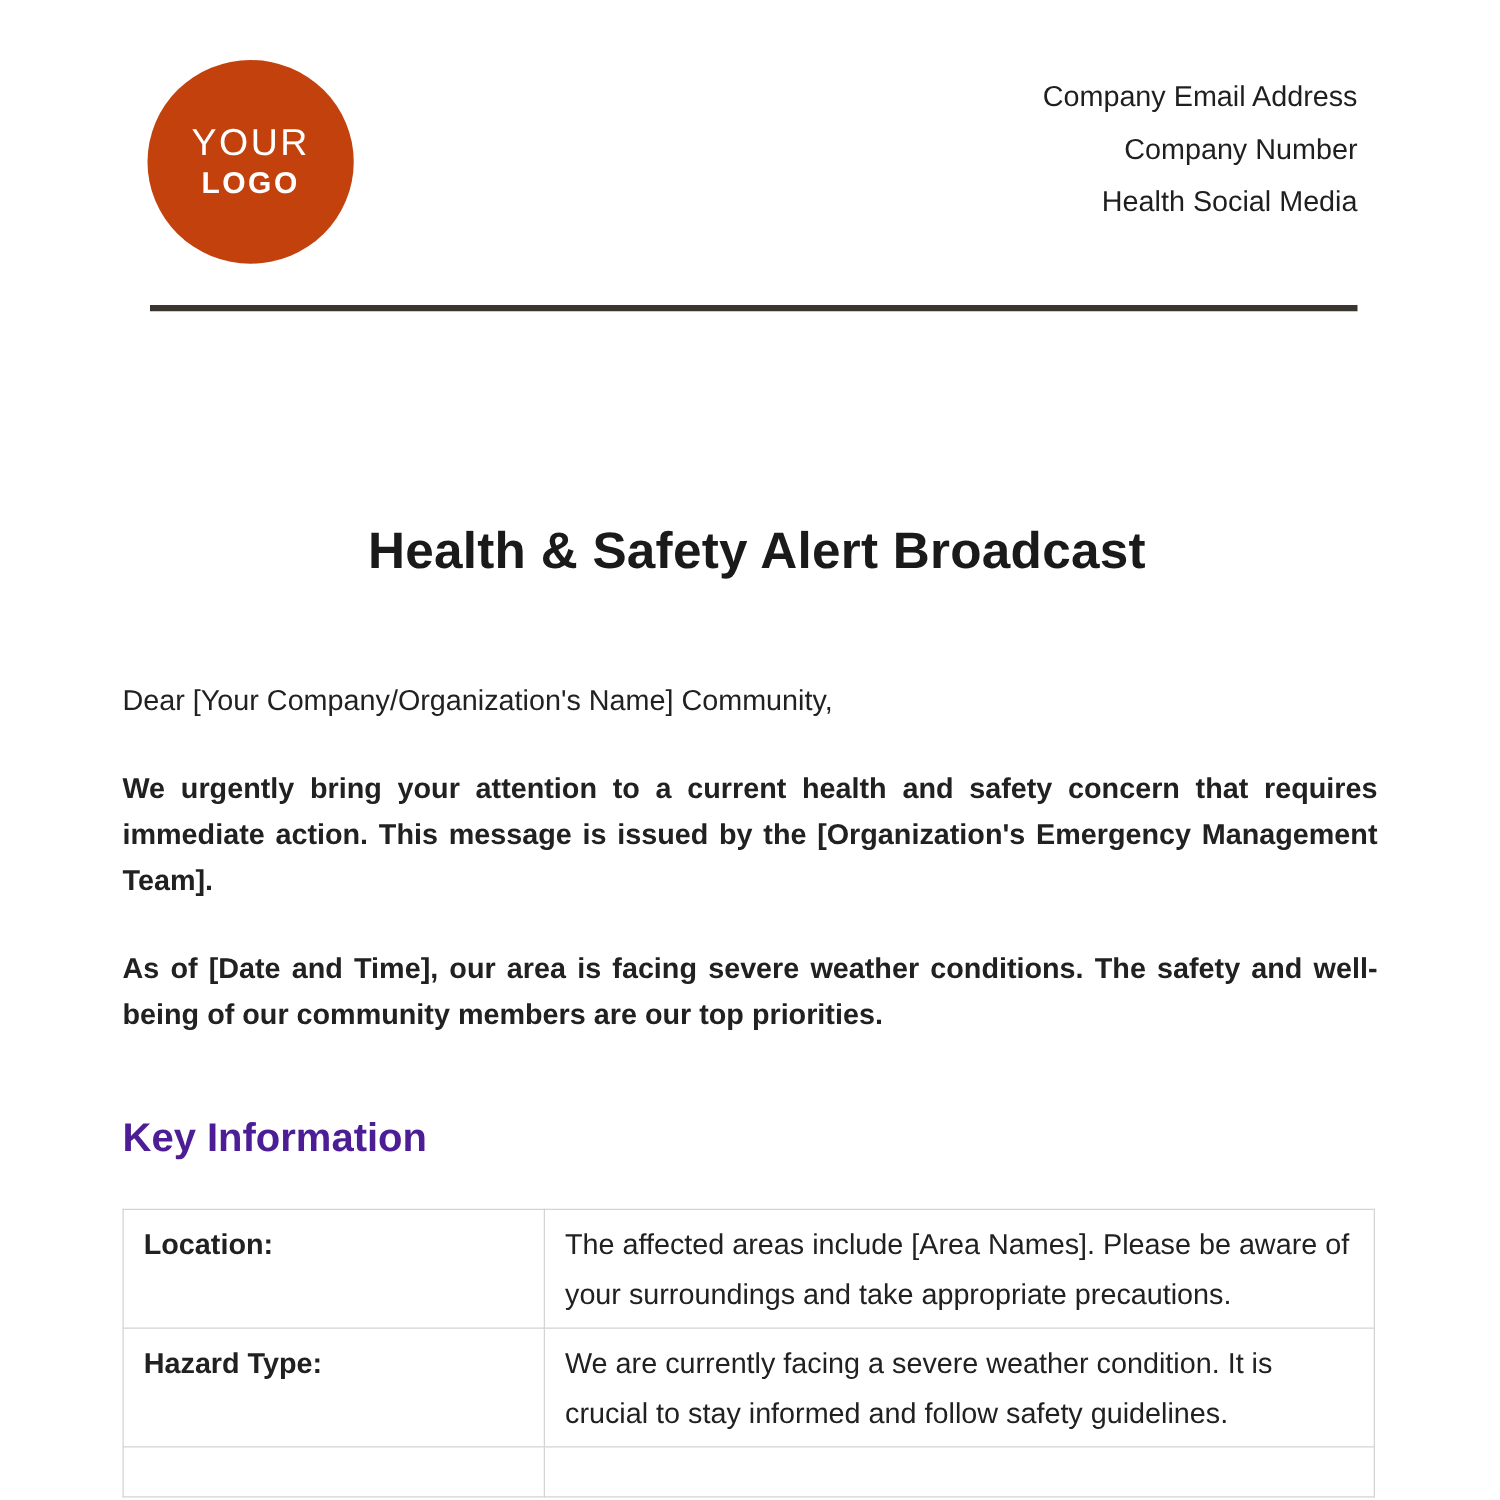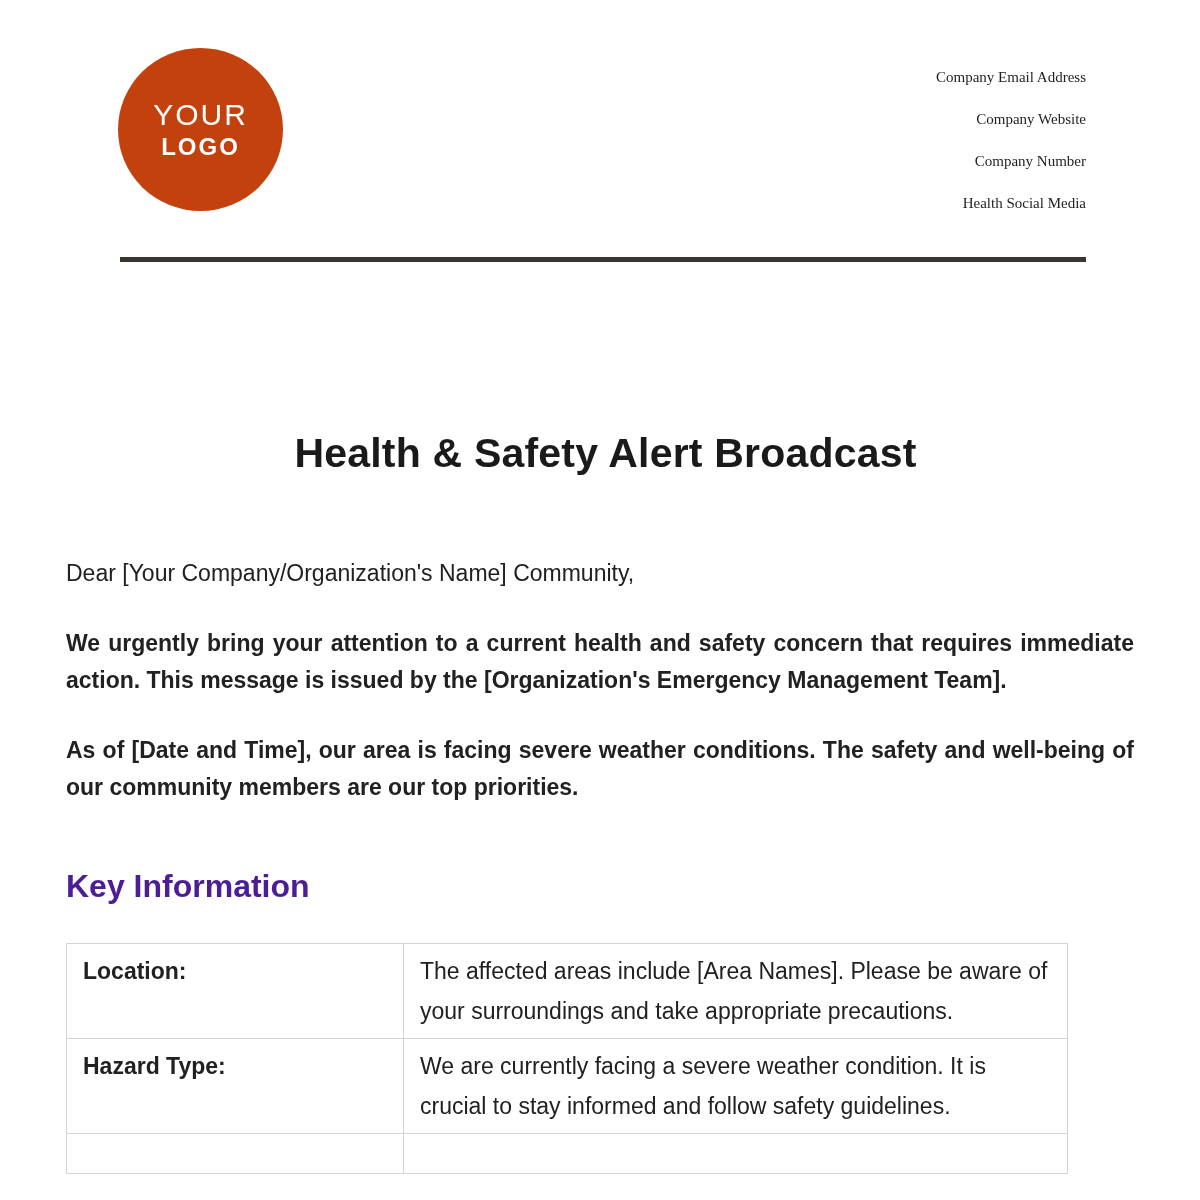--- a/index.html
+++ b/index.html
@@ -43,46 +43,45 @@
     font-size: 30px;
     letter-spacing: 2px;
   }
   .logo-l2 {
     font-weight: 700;
     font-size: 24px;
     letter-spacing: 2px;
   }
   .contact {
     text-align: right;
-    font-size: 15px;
+    font-size: 23px;
     line-height: 42px;
     margin-top: 8px;
     color: #1f1f1f;
-    font-family: Liberation Serif, serif;
   }
 
   
   .rule {
     height: 5px;
     background: #3b352f;
     margin: 33px 114px 0 120px;
   }
 
   
   .doc-title {
     margin: 168px 0 0 0;
     text-align: center;
     font-size: 41px;
     font-weight: 700;
     color: #1a1a1a;
     letter-spacing: 0.2px;
     padding-left: 11px;
   }
   .content {
-    padding: 0 66px;
+    padding: 0 98px;
     margin-top: 41px;
   }
   .salutation {
     margin: 78px 0 0 0;
     font-size: 23px;
     line-height: 37px;
   }
   .body-para {
     margin: 33px 0 0 0;
     font-size: 23px;
@@ -124,21 +123,20 @@
 
 <div class="page">
 
   <header class="letterhead">
     <div class="logo">
       <span class="logo-l1">YOUR</span>
       <span class="logo-l2">LOGO</span>
     </div>
     <div class="contact">
       <div>Company Email Address</div>
-      <div>Company Website</div>
       <div>Company Number</div>
       <div>Health Social Media</div>
     </div>
   </header>
 
   <div class="rule"></div>
 
   <h1 class="doc-title">Health &amp; Safety Alert Broadcast</h1>
 
   <div class="content">

